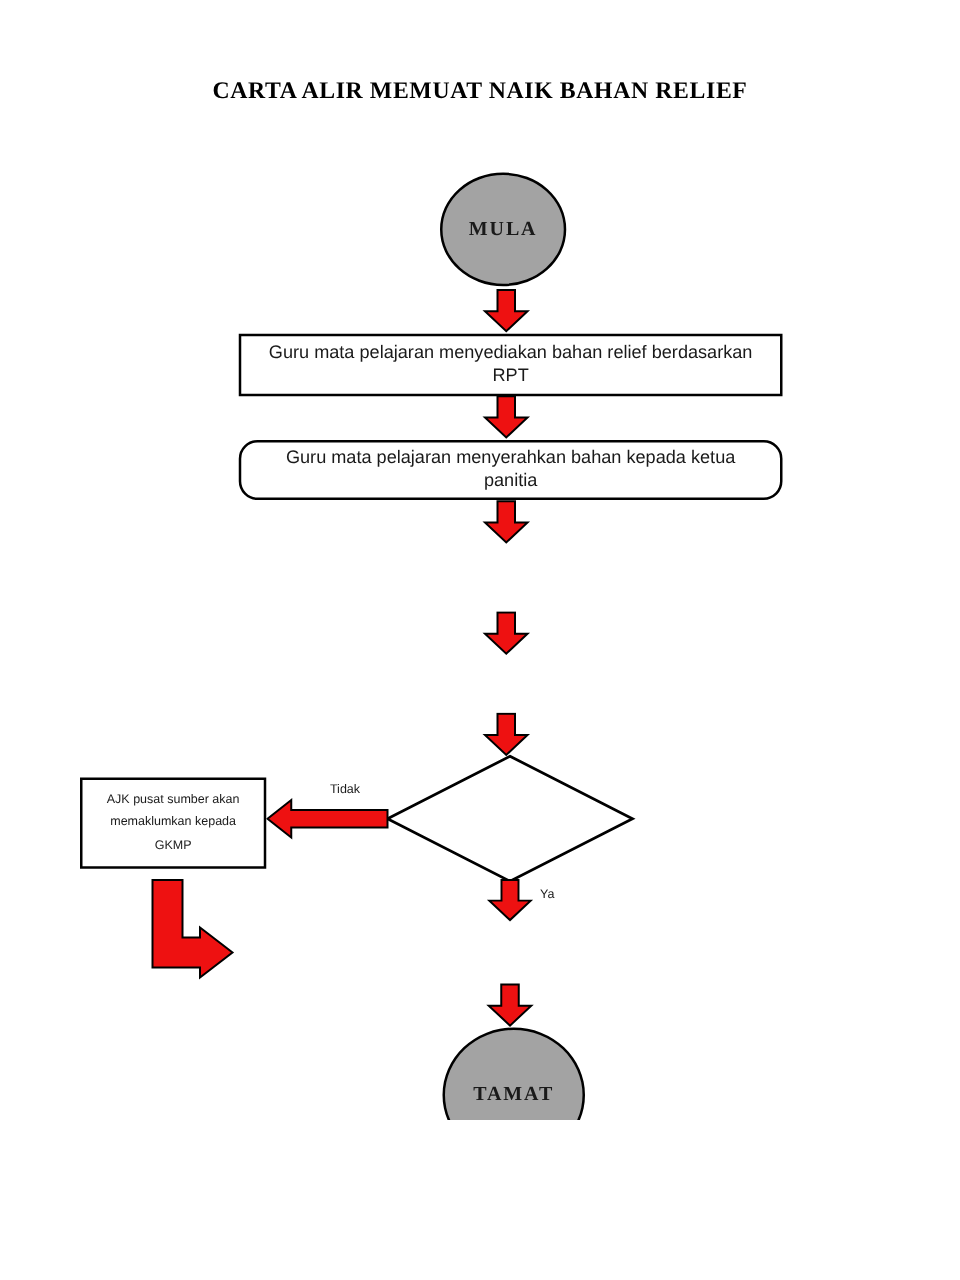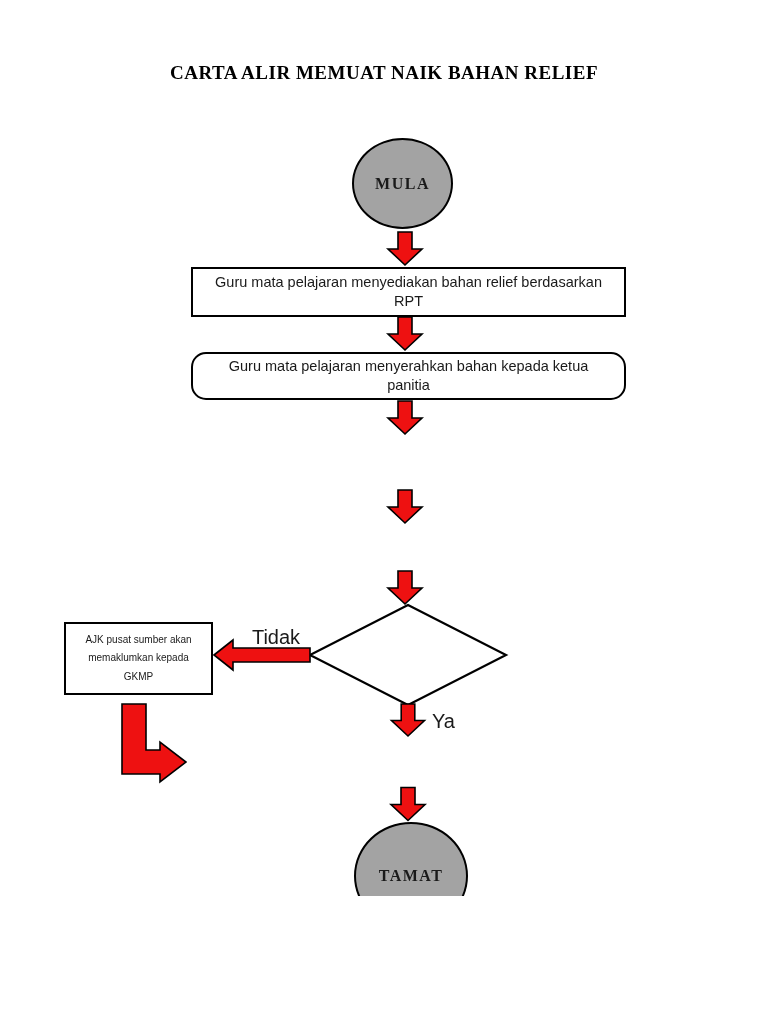--- a/index.html
+++ b/index.html
@@ -54,21 +54,21 @@
   .arrow polygon{fill:var(--arrow-red);stroke:var(--border);stroke-width:1.6;stroke-linejoin:miter;}
   .diamond-wrap{position:absolute;left:305px;top:600px;width:206px;height:110px;}
   .diamond-wrap svg{position:absolute;left:0;top:0;}
   .diamond-wrap polygon{fill:#fff;stroke:var(--border);stroke-width:2.2;}
   .diamond-label{
     position:absolute;left:48px;top:0;width:110px;height:110px;
     display:flex;align-items:center;justify-content:center;text-align:center;
     font-size:14.5px;line-height:20px;color:var(--text);
   }
   .branch-label{
-    position:absolute;color:var(--text);font-size:20px;
+    position:absolute;color:var(--text);font-size:10px;
   }
   .branch-label.tidak{left:240px;top:626px;width:72px;text-align:center;}
   .branch-label.ya{left:432px;top:710px;}
 </style>
 </head>
 <body>
 
 <div class="page">
 
   <div class="title">CARTA ALIR MEMUAT NAIK BAHAN RELIEF</div>

